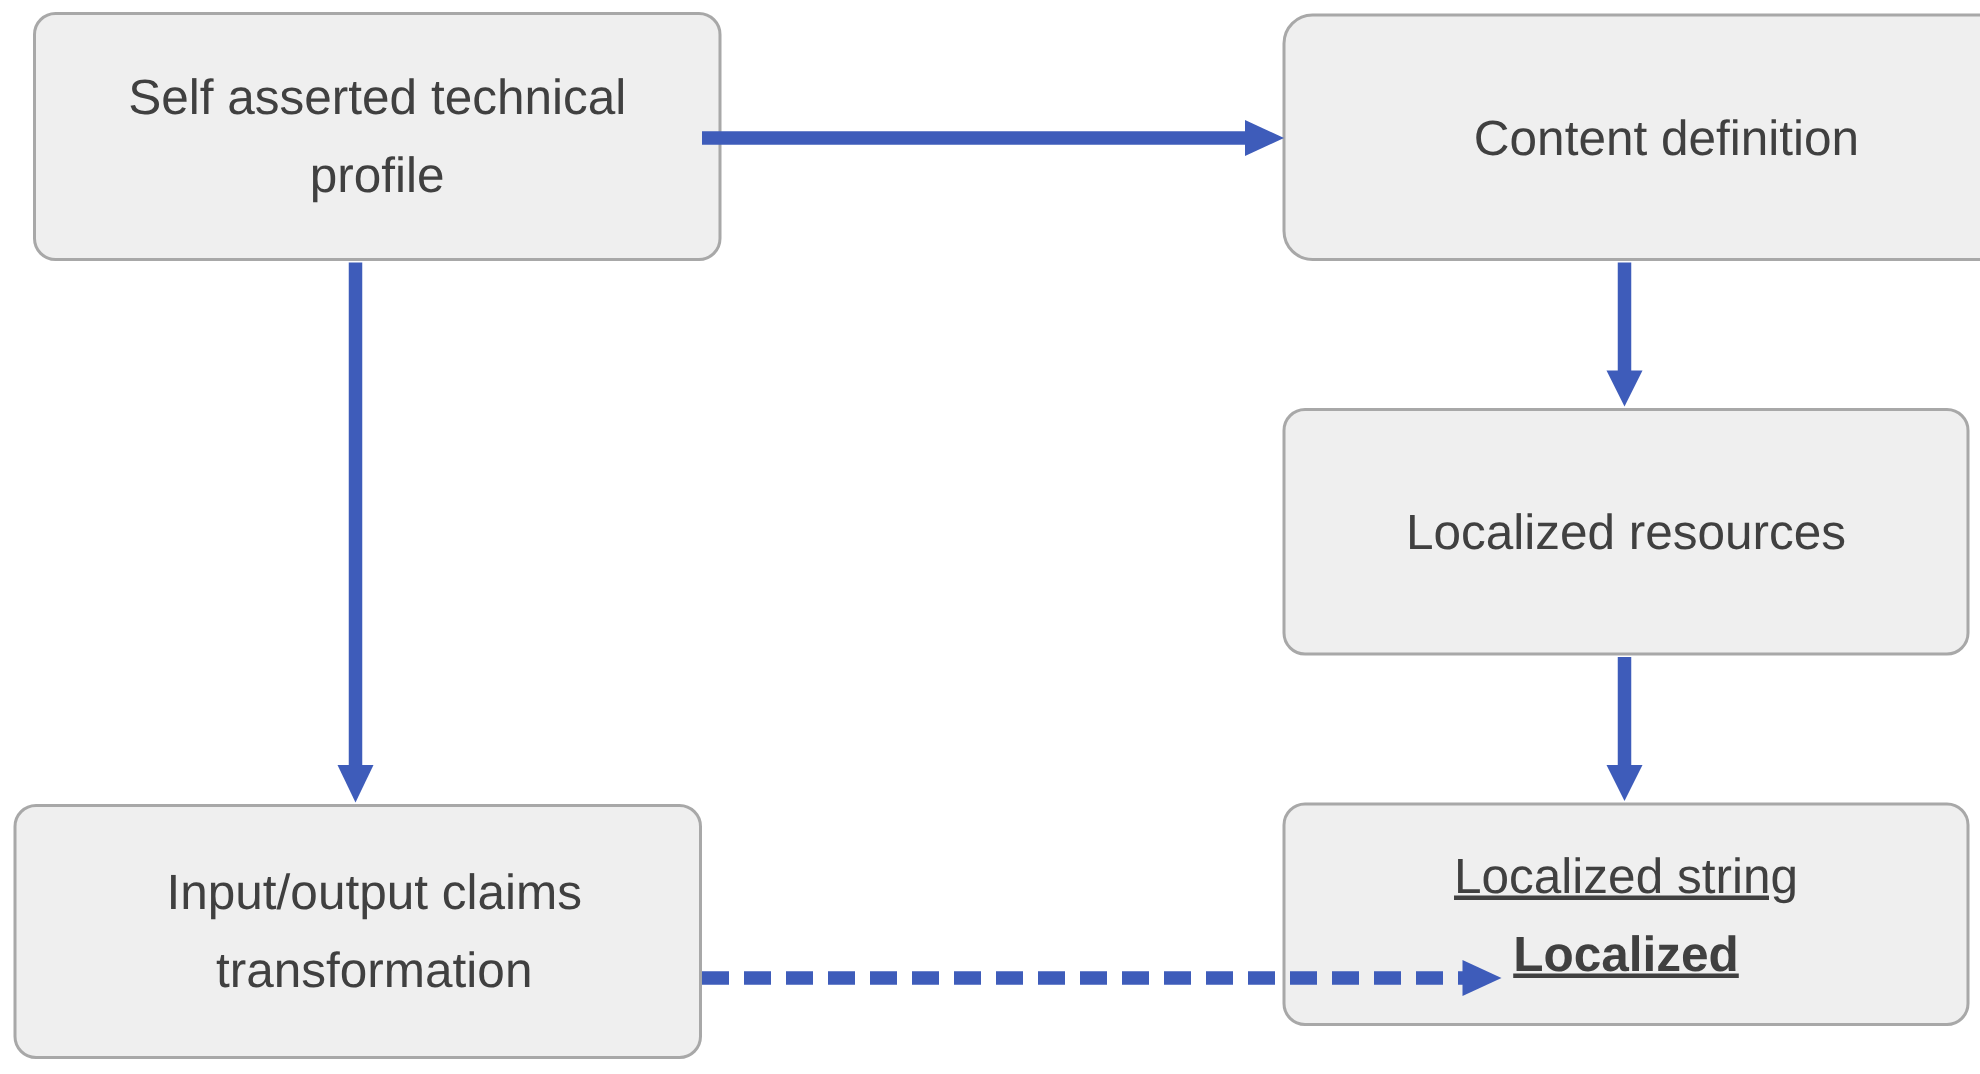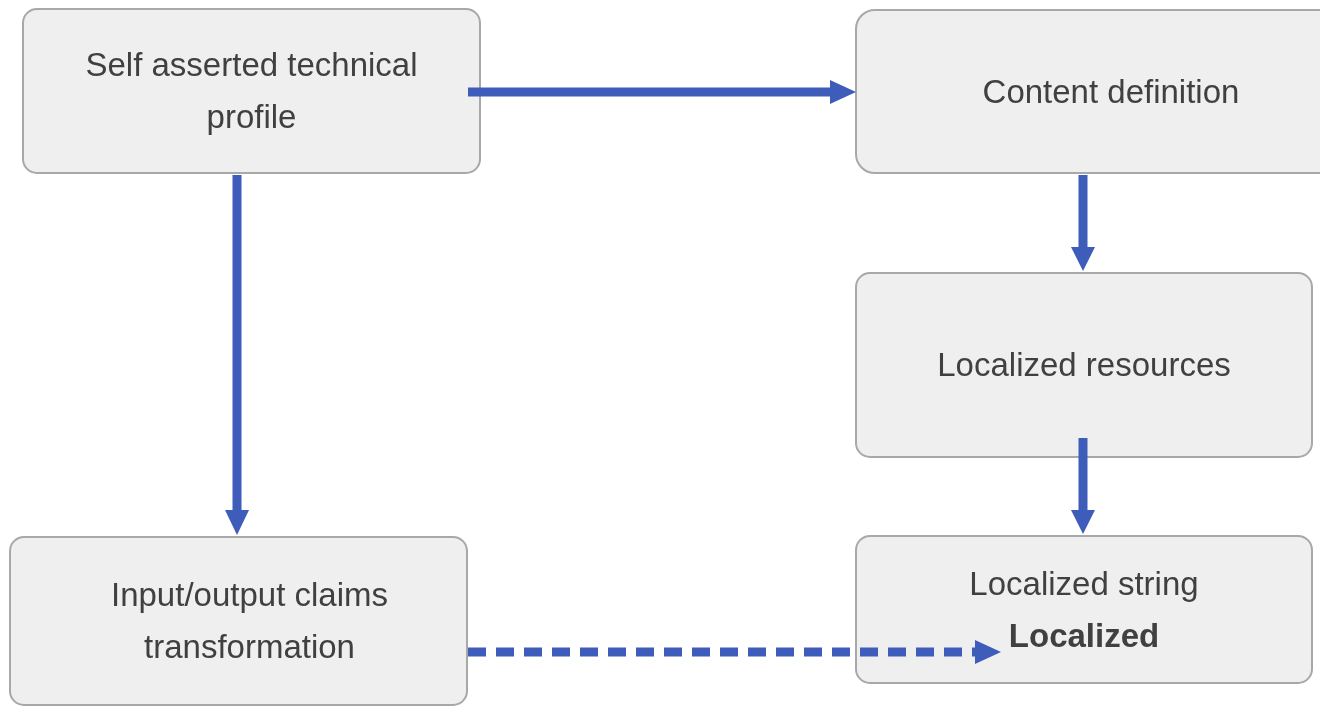--- a/index.html
+++ b/index.html
@@ -36,22 +36,22 @@
     align-items:center;
     justify-content:center;
     text-align:center;
     padding:0 22px;
   }
   .node .line{display:block; width:100%;}
   .node .bold{font-weight:bold;}
   
   #node-self-asserted        {left:22px;   top:8px;   width:459px; height:166px;}
   #node-content-definition   {left:855px; top:9px;   width:512px; height:165px;border-radius:20px;}
-  #node-localized-resources  {left:855px; top:272px; width:458px; height:186px;align-items:center;}
-  #node-localized-string     {left:855px; top:535px; width:458px; height:149px;}
+  #node-localized-resources  {left:855px; top:272px; width:458px; height:165px;align-items:center;}
+  #node-localized-string     {left:855px; top:535px; width:458px; height:149px;text-decoration:underline;}
   #node-claims-transformation{left:9px;   top:536px; width:459px; height:170px;padding-left:44px;}
   .arrows{
     position:absolute;
     left:0; top:0;
     width:1320px;
     height:716px;
     z-index:5;
     pointer-events:none;
   }
 </style>

